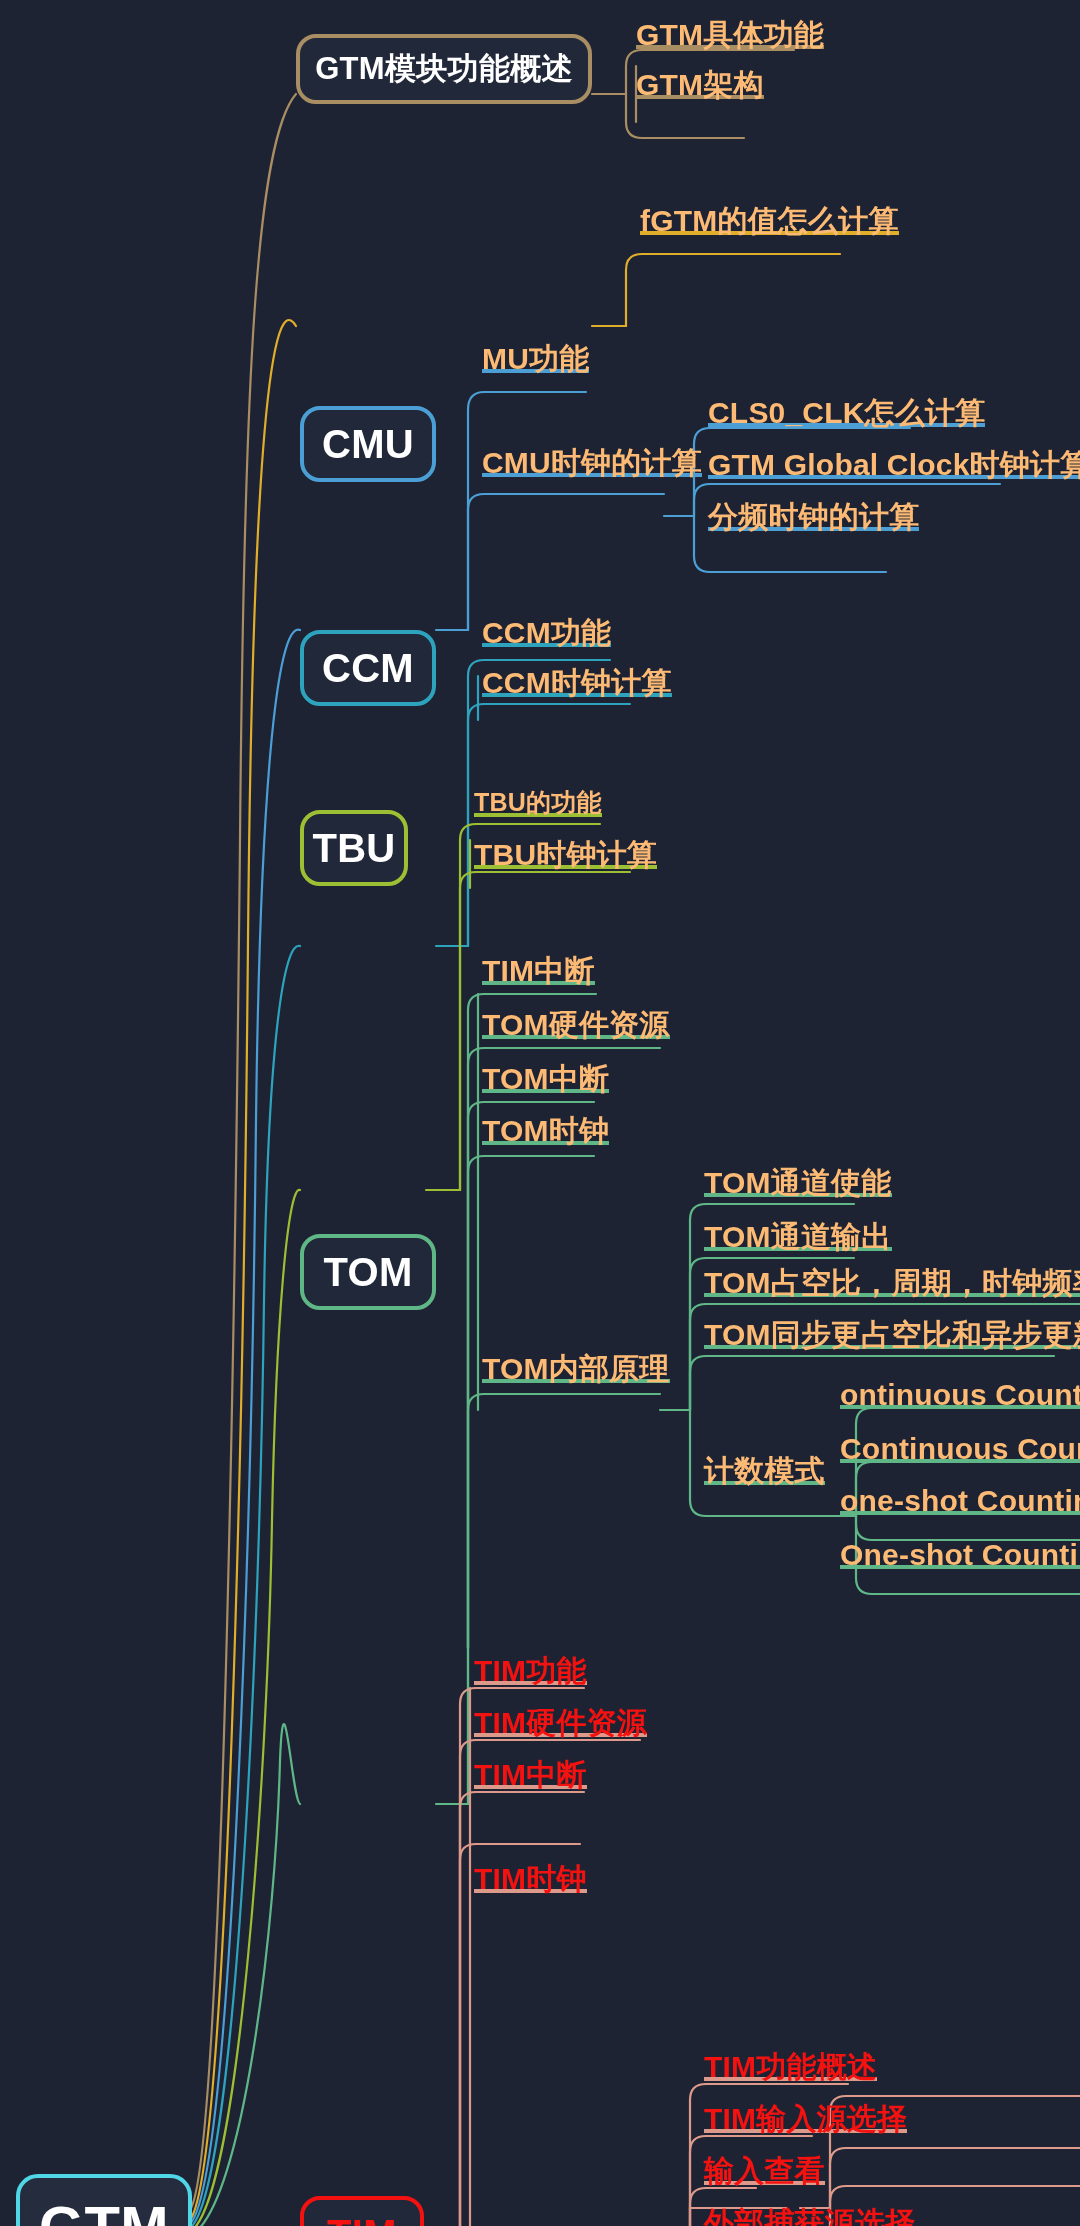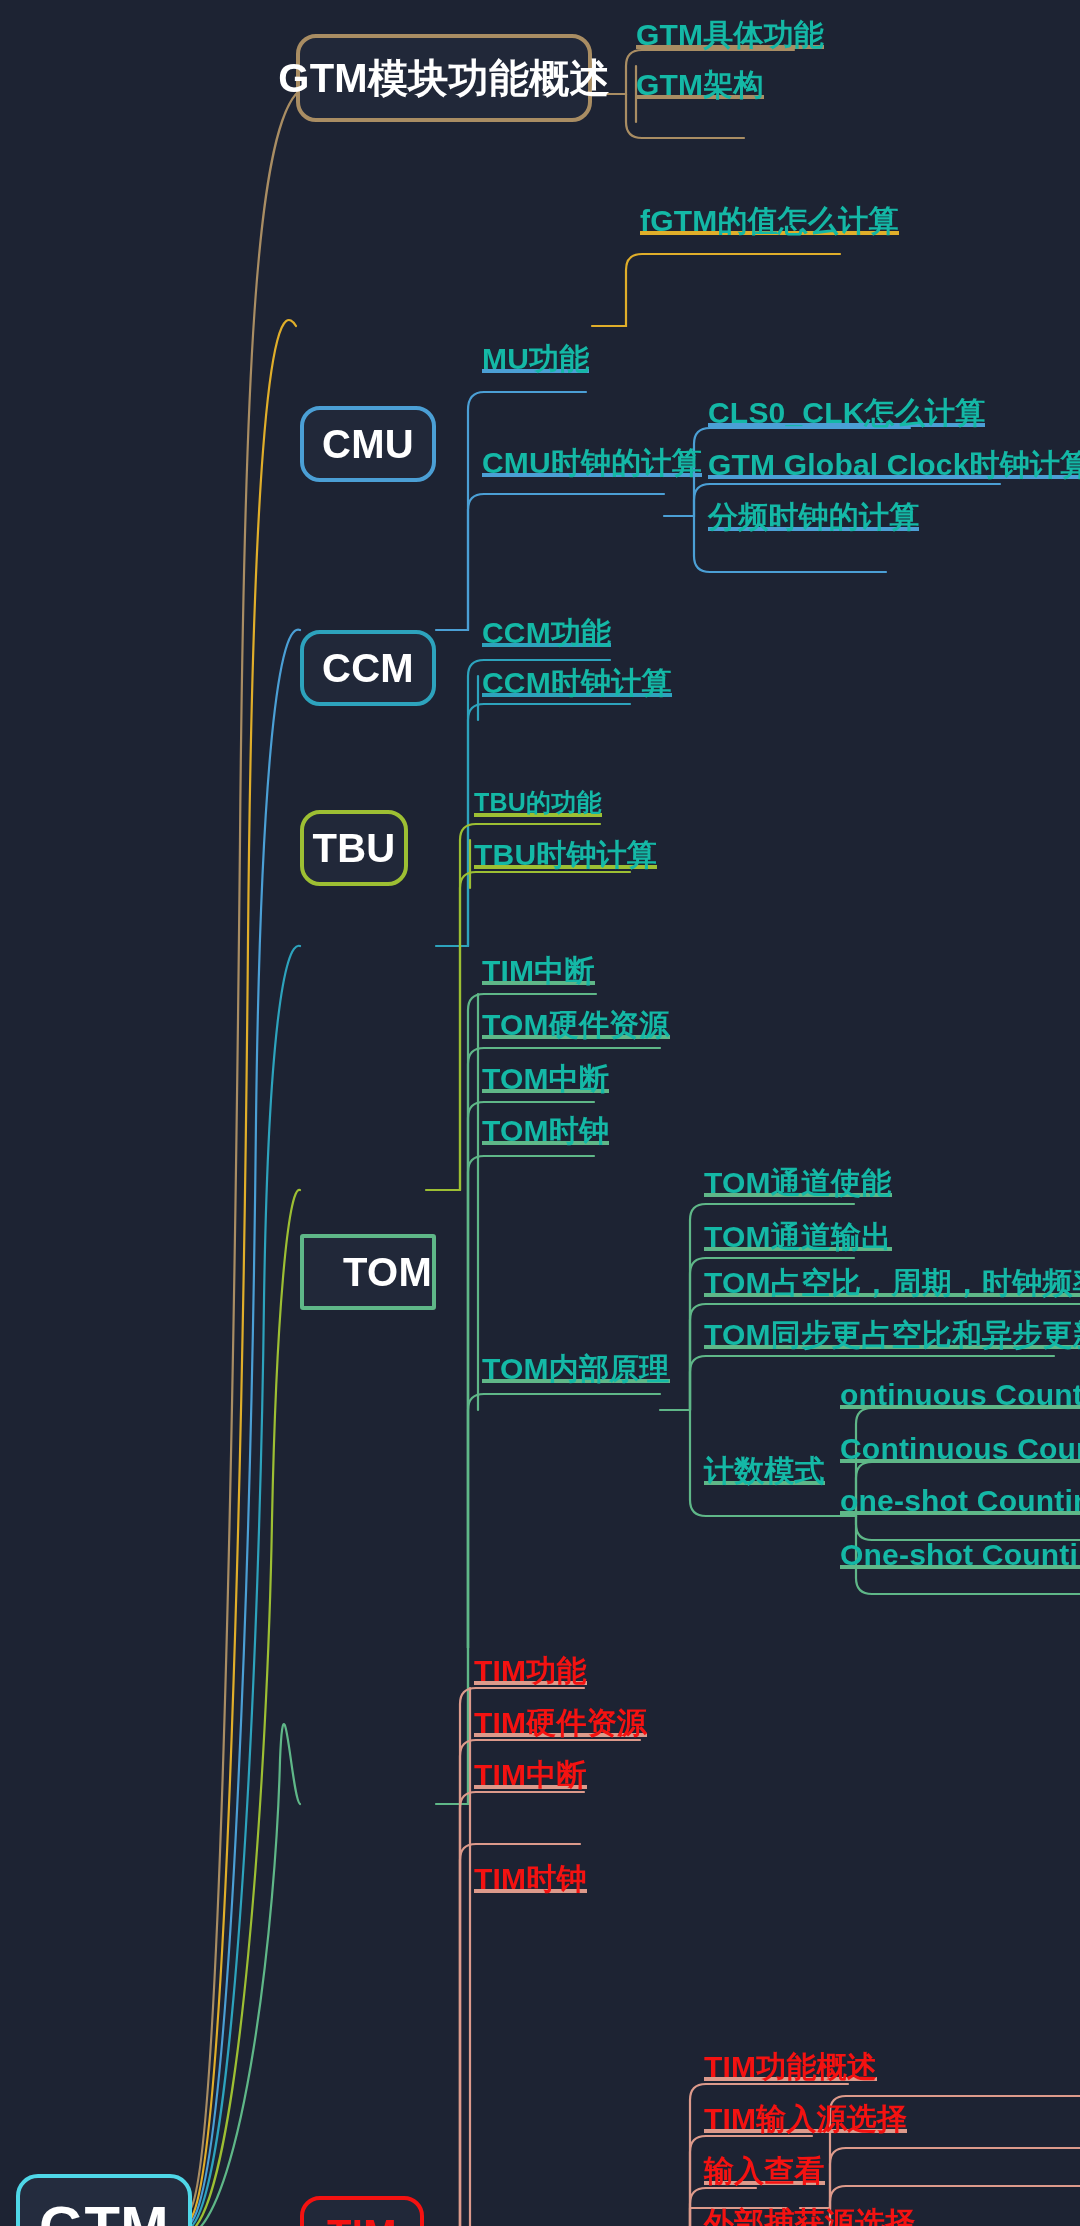--- a/index.html
+++ b/index.html
@@ -42,21 +42,21 @@
   }
   .node.lvl1 {
     border-width: 2px;
     border-style: solid;
     font-size: 20px;
     border-radius: 10px;
   }
   
   .leaf {
     position: absolute;
-    color: #14b8a6;
+    color: #fdba74;
     font-weight: bold;
     font-size: 15px;
     white-space: nowrap;
     letter-spacing: .2px;
     line-height: 17px;
     padding-bottom: 2px;
   }
   .leaf.red { color: #f41211; }
 </style>
 </head>
@@ -180,38 +180,38 @@
     <g fill="none" stroke-width="1.1" stroke-linecap="round" transform="scale(2)">
 
       <path d="M234,635 L234,490 Q234,482 242,482 L244,482" stroke="#5fb788" opacity="0"></path>
     </g>
   </svg>
 
   <div class="node root" style="left: 16px; top: 2174px; width: 176px; height: 104px; font-size: 58px; border-width: 4px; border-radius: 22px;">
     <span>GTM</span>
   </div>
 
-  <div class="node lvl1" style="left: 296px; top: 34px; width: 296px; height: 88px; border-color: rgb(169, 141, 99); font-size: 40px; border-width: 4px; border-radius: 20px;">
+  <div class="node lvl1" style="left: 296px; top: 34px; width: 296px; height: 70px; border-color: rgb(169, 141, 99); font-size: 31px; border-width: 4px; border-radius: 20px;">
     <span>GTM模块功能概述</span>
   </div>
 
 
   <div class="node lvl1" style="left: 300px; top: 406px; width: 136px; height: 76px; border-color: rgb(75, 159, 213); font-size: 40px; border-width: 4px; border-radius: 20px;">
     <span>CMU</span>
   </div>
 
   <div class="node lvl1" style="left: 300px; top: 630px; width: 136px; height: 76px; border-color: rgb(45, 163, 189); font-size: 40px; border-width: 4px; border-radius: 20px;">
     <span>CCM</span>
   </div>
 
   <div class="node lvl1" style="left: 300px; top: 810px; width: 108px; height: 76px; border-color: rgb(157, 191, 51); font-size: 40px; border-width: 4px; border-radius: 20px;">
     <span>TBU</span>
   </div>
 
-  <div class="node lvl1" style="left: 300px; top: 1234px; width: 136px; height: 76px; border-color: rgb(95, 183, 136); font-size: 40px; border-width: 4px; border-radius: 3px; justify-content: flex-end;">
+  <div class="node lvl1" style="left: 300px; top: 1234px; width: 136px; height: 76px; border-color: rgb(95, 183, 136); font-size: 40px; border-width: 4px; border-radius: 20px;">
     <span>TOM</span>
   </div>
 
   <div class="node lvl1" style="left: 300px; top: 2196px; width: 124px; height: 76px; border-color: rgb(244, 18, 17); color: rgb(244, 18, 17); font-size: 40px; border-width: 4px; border-radius: 20px;">
     <span>TIM</span>
   </div>
 
   <div class="leaf" style="left: 636px; top: 26px; border-bottom: 4px solid rgb(169, 141, 99); font-size: 30px;">GTM具体功能</div>
   <div class="leaf" style="left: 636px; top: 76px; border-bottom: 4px solid rgb(169, 141, 99); font-size: 30px;">GTM架构</div>
 

